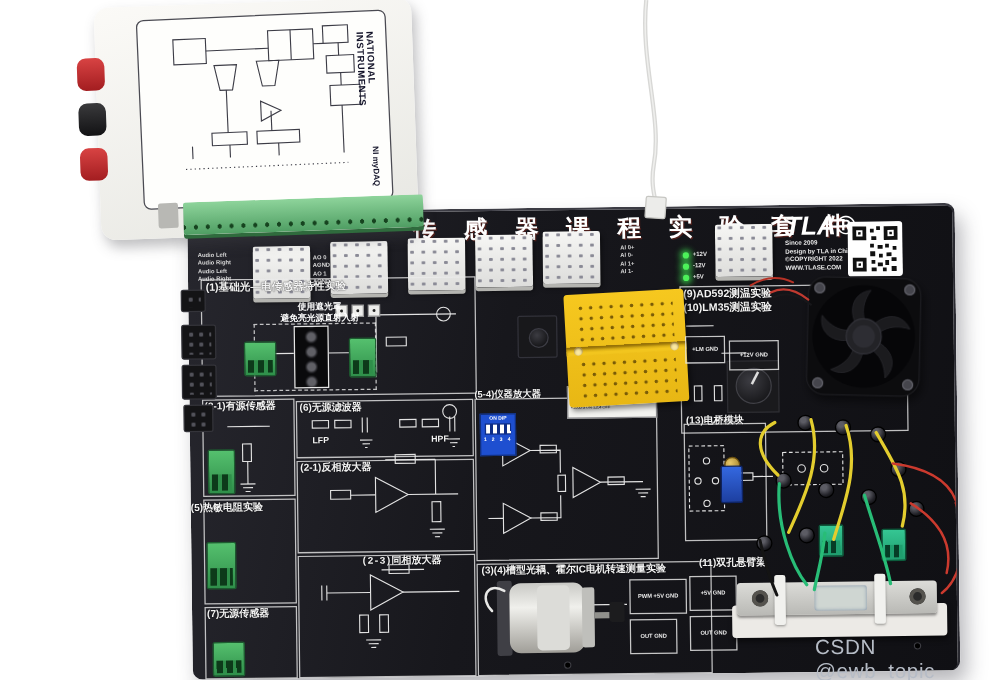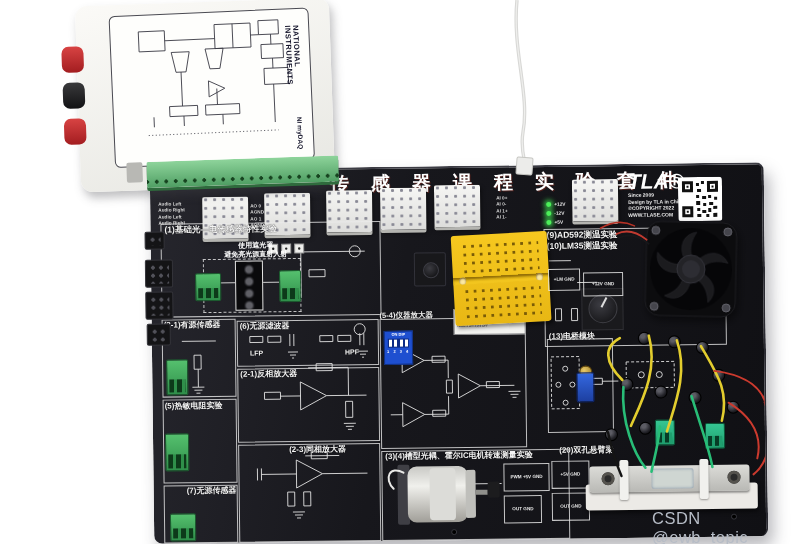--- a/index.html
+++ b/index.html
@@ -328,29 +328,29 @@
     <div class="sec" style="left:395px;top:172px;width:64px;height:92px;"></div>
 
     <div class="slabel" style="left:14px;top:54px;font-size:8.5px;">(1)基础光—电传感器特性实验</div>
     <div class="note" style="left:40px;top:70px;width:130px;font-size:7px;">使用遮光罩</div>
     <div class="note" style="left:28px;top:79px;width:154px;font-size:7px;">避免亮光源直射入射</div>
     <div class="slabel" style="left:12px;top:150px;font-size:8px;">(2-1)有源传感器</div>
     <div class="slabel" style="left:88px;top:152px;font-size:8px;">(6)无源滤波器</div>
     <div class="slabel" style="left:98px;top:179px;font-size:7px;">LFP</div>
     <div class="slabel" style="left:193px;top:179px;font-size:7px;">HPF</div>
     <div class="slabel" style="left:88px;top:200px;font-size:8px;">(2-1)反相放大器</div>
-    <div class="slabel" style="left:12px;top:231px;font-size:8px;">(5)热敏电阻实验</div>
-    <div class="slabel" style="left:12px;top:316px;font-size:8px;margin-left:21px;">(7)无源传感器</div>
-    <div class="slabel" style="left:136px;top:276px;font-size:8px;">(2-3)同相放大器</div>
+    <div class="slabel" style="left:0;top:231px;font-size:8px;">(5)热敏电阻实验</div>
+    <div class="slabel" style="left:12px;top:316px;font-size:8px;">(7)无源传感器</div>
+    <div class="slabel" style="left:136px;top:276px;font-size:8px;font-family:Liberation Mono, monospace;">(2-3)同相放大器</div>
     <div class="slabel" style="left:228px;top:143px;font-size:7.5px;">(5-4)仪器放大器</div>
     <div class="slabel" style="left:232px;top:284px;font-size:8px;">(3)(4)槽型光耦、霍尔IC电机转速测量实验</div>
     <div class="slabel" style="left:396px;top:64px;font-size:8.5px;">(9)AD592测温实验</div>
     <div class="slabel" style="left:396px;top:75px;font-size:8.5px;">(10)LM35测温实验</div>
     <div class="slabel" style="left:397px;top:166px;font-size:8px;">(13)电桥模块</div>
-    <div class="slabel" style="left:406px;top:280px;font-size:8px;">(20)双孔悬臂梁</div>
+    <div class="slabel" style="left:406px;top:280px;font-size:8px;">(11)双孔悬臂梁</div>
 
     <div class="gtable">
       <div class="h">增益开关S201D</div>
       <div class="r">×10 1 ON 2,3,4 OFF</div>
       <div class="r">×100 2 ON 1,3,4 OFF</div>
       <div class="r">×1000 3 ON 1,2,4 OFF</div>
     </div>
 
     <div class="dip">
       <div class="t">ON DIP</div>

